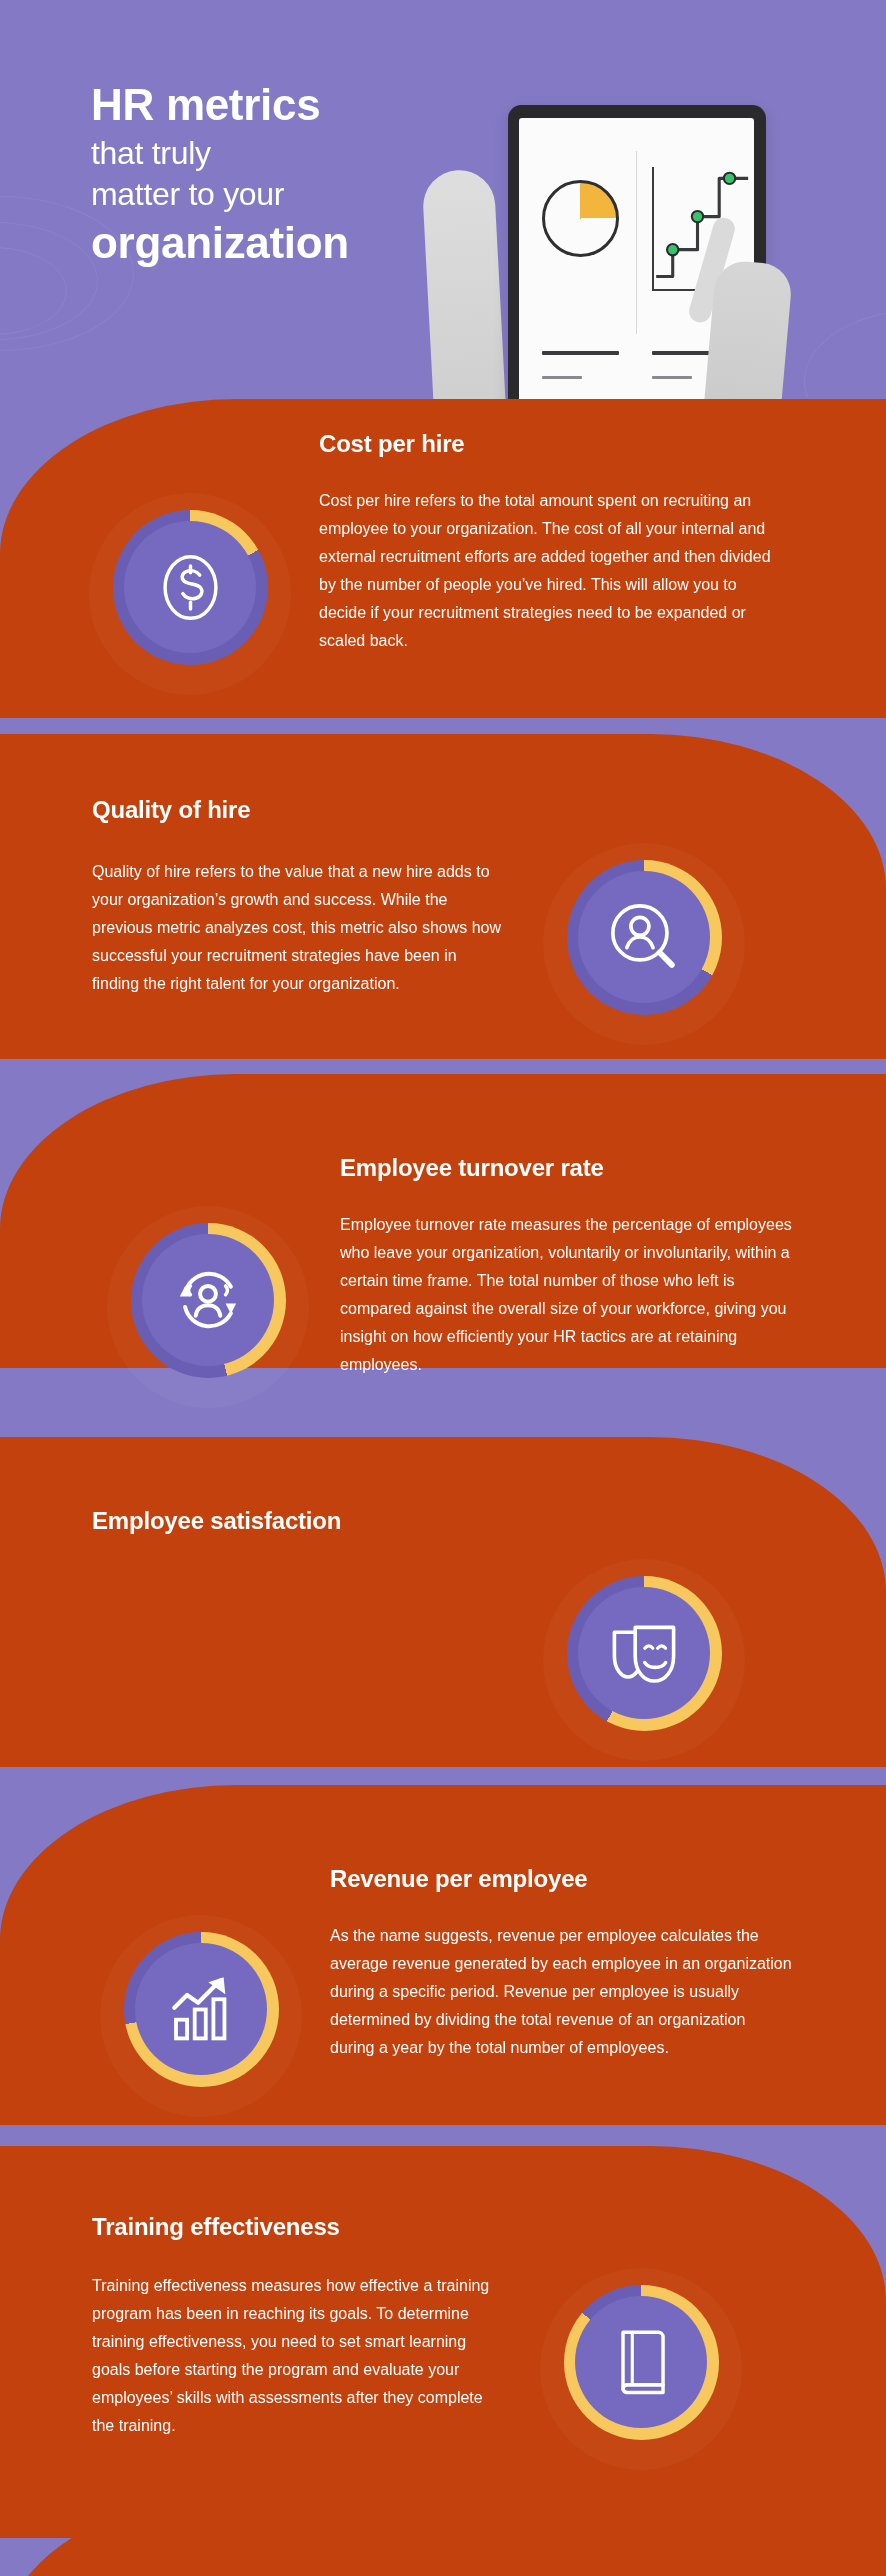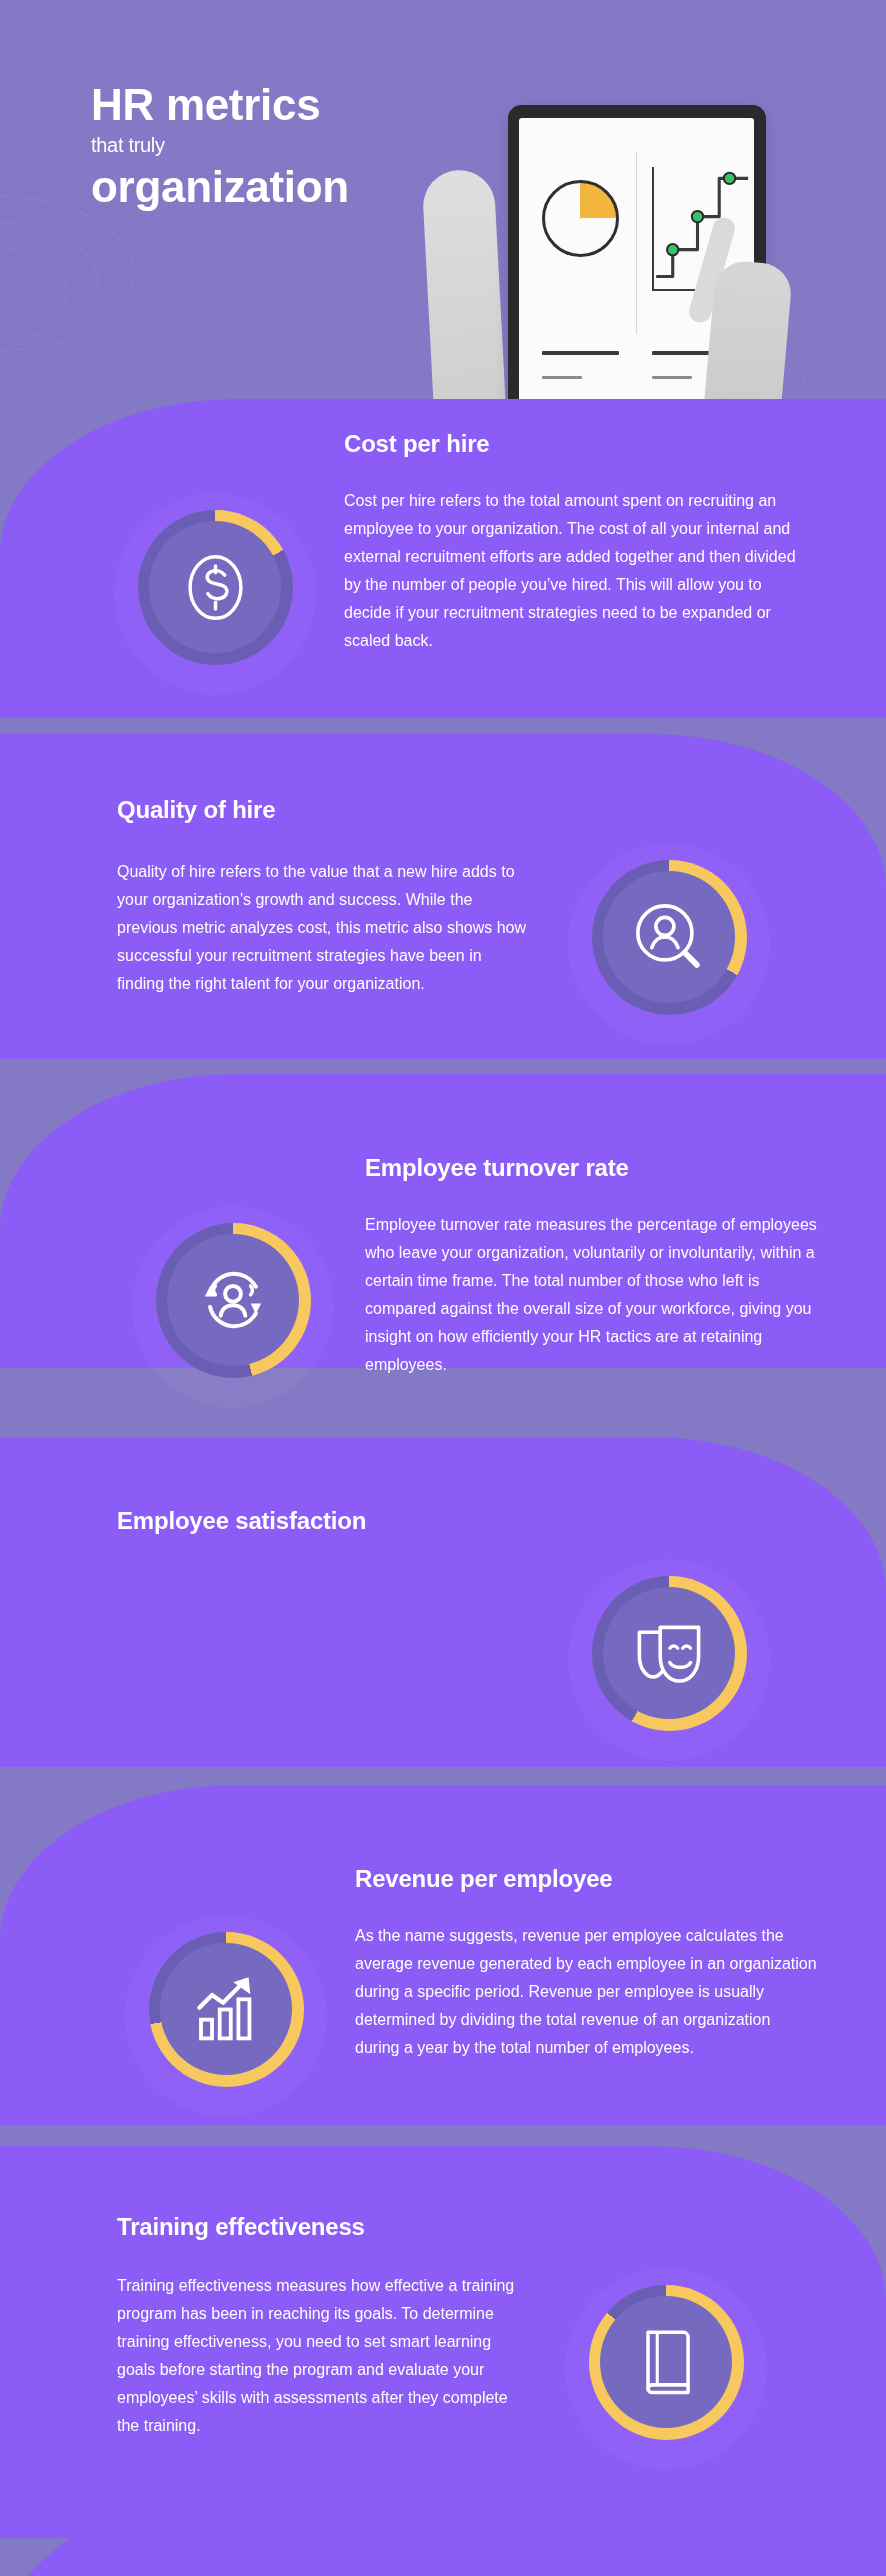--- a/index.html
+++ b/index.html
@@ -14,21 +14,21 @@
   .hero { position:absolute; left:0; top:0; width:886px; height:407px; background:#8479C5; overflow:hidden; }
   .hero-deco { position:absolute; border:1px solid rgba(255,255,255,.07); border-radius:50%; }
   .hero-deco.d1 { left:-134px; top:196px; width:268px; height:155px; }
   .hero-deco.d2 { left:-108px; top:222px; width:206px; height:118px; }
   .hero-deco.d3 { left:-82px; top:247px; width:149px; height:88px; }
   .hero-deco.d4 { left:804px; top:309px; width:237px; height:144px; }
 
   .hero-title { position:absolute; left:91px; top:77px; width:371px; }
   .hero-title .l { display:block; color:#fff; line-height:1.28; letter-spacing:-0.3px; }
   .hero-title .bold { font-weight:bold; font-size:44px; font-stretch:condensed; }
-  .hero-title .light { font-weight:300; font-size:20px; }
+  .hero-title .light { font-weight:300; font-size:32px; }
 
   
   .tablet-wrap { position:absolute; left:397px; top:77px; width:422px; height:330px; }
   .tablet { position:absolute; left:111px; top:28px; width:258px; height:350px;
     background:#2a2a2c; border-radius:13.4px; box-shadow:0 5.2px 15.5px rgba(0,0,0,.12); }
   .tablet-screen { position:absolute; left:11.3px; top:13.4px; width:235px; height:324px; background:#fbfbfb; border-radius:3.1px; overflow:hidden; }
   .tablet-btn { position:absolute; right:3.1px; top:170px; width:3.6px; height:29px; background:#434347; border-radius:2.1px; }
   .scr-divider { position:absolute; left:117px; top:33px; width:1px; height:183px; background:#d8d8da; }
   .pie { position:absolute; left:23px; top:62px; width:77px; height:77px; border-radius:50%;
     border:3.6px solid #2f2f31;
@@ -41,24 +41,23 @@
   .scr-bar.b2 { left:133px; top:233px; width:77px; }
   .scr-bar.b3 { left:23px; top:258px; width:40px; height:3.1px; background:#8a8a8e; }
   .scr-bar.b4 { left:133px; top:258px; width:40px; height:3.1px; background:#8a8a8e; }
   .hand { position:absolute; background:#d9d9d9; }
   .hand-l { left:33px; top:93px; width:72px; height:330px; background:linear-gradient(180deg,#dedede,#c9c9c9); border-radius:36px 36px 10.3px 10.3px; transform:rotate(-3deg); }
   .hand-r { left:309px; top:185px; width:77px; height:242px; background:linear-gradient(180deg,#d6d6d6,#c4c4c4); border-radius:31px 31px 8.2px 8.2px; transform:rotate(5deg); }
   .finger { position:absolute; left:304px; top:139px; width:21.6px; height:108px; background:#dadada; border-radius:11.3px; transform:rotate(16deg); }
 
   
   .card {
-    position:absolute; left:0; width:886px; background:#8b5cf6;
+    position:absolute; left:0; width:886px; background:#c2410c;
     border-top-left-radius:237px 155px;
     border-top-right-radius:0;
-    padding-left:25px;
   }
   .card.right-round { border-top-left-radius:0; border-top-right-radius:237px 155px; }
   .card-inner { position:relative; width:100%; height:100%; }
 
   .sec-title { position:absolute; font-weight:bold; font-size:24px; font-stretch:condensed; color:#fff; letter-spacing:-0.2px; white-space:nowrap; }
   .sec-body  { position:absolute; font-weight:300; font-size:16px; line-height:1.75; color:#fff; }
 
   
   .donut { position:absolute; width:155px; height:155px; }
   .donut .halo1 { position:absolute; left:-24px; top:-17.5px; width:202px; height:202px; border-radius:50%; background:rgba(255,255,255,.035); }
@@ -72,20 +71,21 @@
 
 <div class="hero">
   <div class="hero-deco d1"></div>
   <div class="hero-deco d2"></div>
   <div class="hero-deco d3"></div>
   <div class="hero-deco d4"></div>
 
   <div class="hero-title">
     <span class="l bold">HR metrics</span>
     <span class="l light">that truly</span>
+    <span class="l light">matter to your</span>
     <span class="l bold">organization</span>
   </div>
 
   <div class="tablet-wrap">
     <div class="hand hand-l"></div>
 
     <div class="tablet">
       <div class="tablet-btn"></div>
       <div class="tablet-screen">
         <div class="pie"></div>

